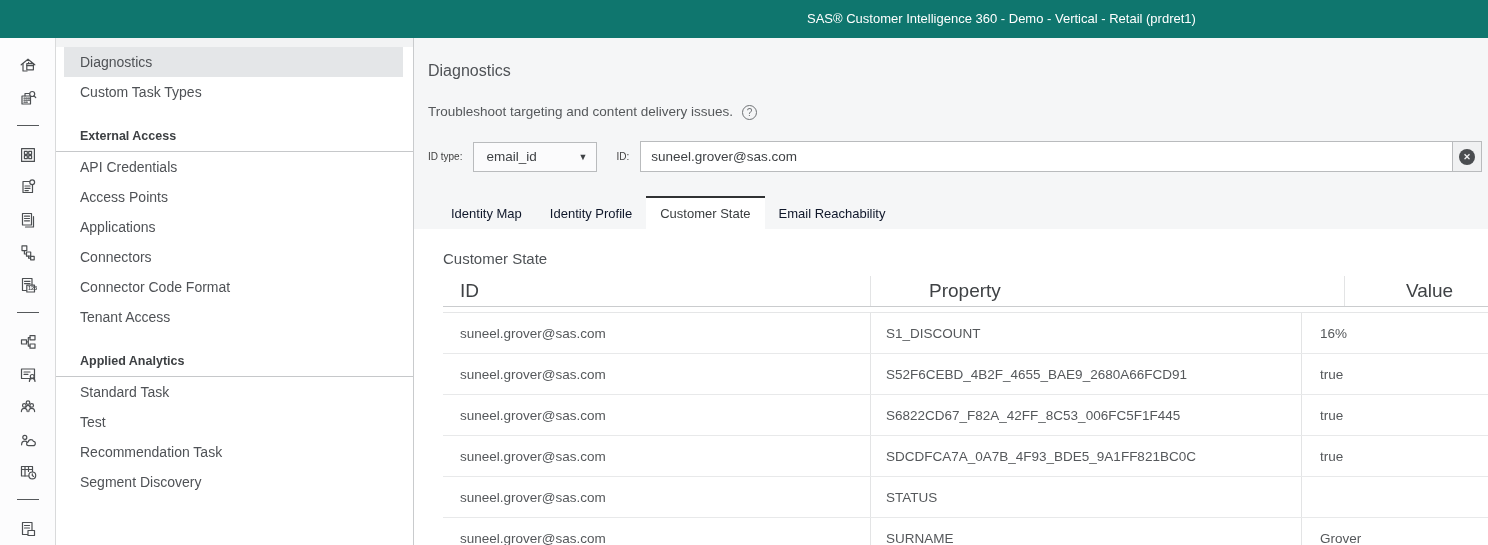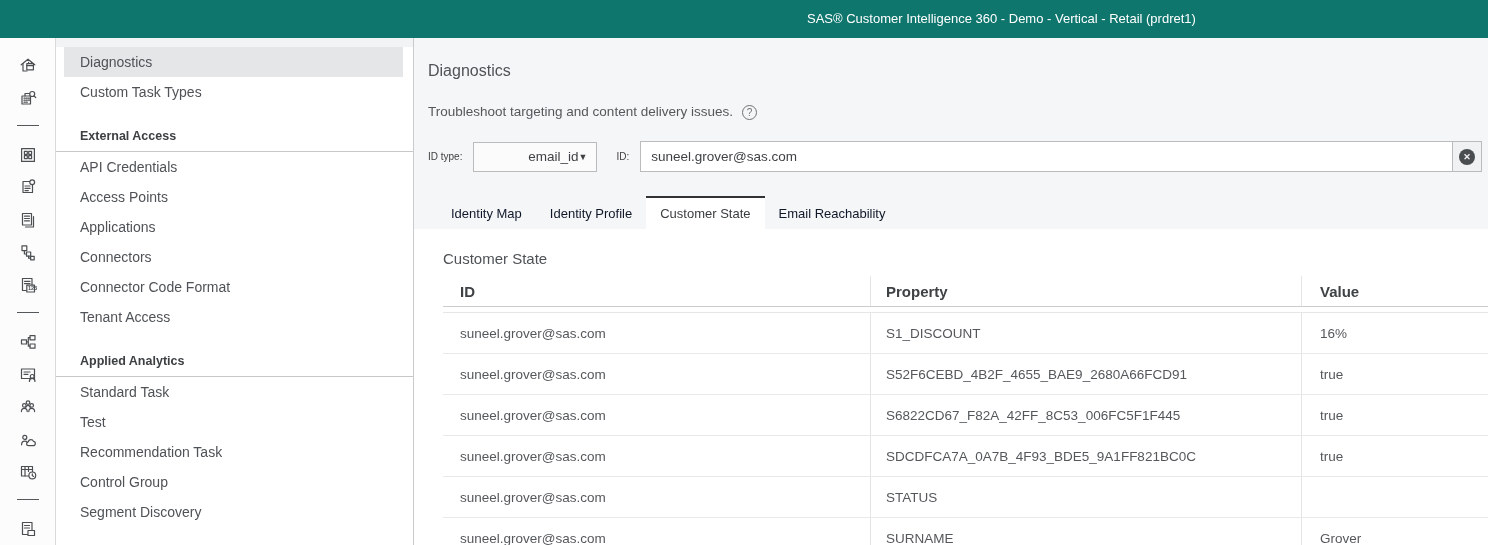--- a/index.html
+++ b/index.html
@@ -36,42 +36,42 @@
   .main-pad { padding:0 6px 0 14px; }
   .main-title { margin-top:24px; font-size:16px; color:#4f5256; line-height:17px; }
   .main-sub { margin-top:24px; font-size:13.5px; color:#55585b; display:flex; align-items:center; line-height:18px; }
   .help-circle { width:15px; height:15px; box-sizing:border-box; border:1px solid #6f7275;
                  border-radius:50%; font-size:10px; line-height:13px; text-align:center;
                  color:#6f7275; margin-left:9px; cursor:pointer; }
 
   .id-row { margin-top:20px; display:flex; align-items:center; height:31px; }
   .fld-lbl { font-size:10px; color:#404040; margin-right:11px; }
   .dropdown { width:124px; height:30px; box-sizing:border-box; border:1px solid #b9bbbd;
-              background:#fbfbfc; display:flex; align-items:center; justify-content:flex-end;
+              background:#fbfbfc; display:flex; align-items:center; justify-content:space-between;
               padding:0 9px 0 12px; font-size:13.5px; color:#3f4245; margin-right:19px; cursor:pointer; }
   .caret { font-size:9px; color:#3f4245; }
   #id-input { flex:1; height:31px; box-sizing:border-box; border:1px solid #b9bbbd; border-right:none;
               padding:0 10px; font-size:13.5px; color:#3f4245; background:#fff; outline:none;
               font-family:inherit; }
   .clear-btn { width:30px; height:31px; box-sizing:border-box; border:1px solid #b9bbbd;
                background:#f0f1f2; display:flex; align-items:center; justify-content:center; cursor:pointer; }
   .clear-glyph { width:16px; height:16px; border-radius:50%; background:#4a4d50; color:#f0f1f2;
                  font-size:9px; line-height:16px; text-align:center; font-weight:bold; }
 
   .tabs { margin-top:24px; display:flex; padding-left:9px; }
   .tab { height:33px; box-sizing:border-box; line-height:31px; padding:0 14px; font-size:13px;
          color:#0f172a; cursor:pointer; border-top:2px solid transparent; white-space:nowrap; }
   .tab.active { background:#fff; border-top:2px solid #303234; color:#3a3d3f; }
 
   .content { flex:1; min-height:0; background:#fff; padding:21px 0 0 29px; overflow:hidden; }
   .section-title { font-size:15px; color:#4e5256; line-height:17px; }
 
   .table { margin-top:9px; }
   .thead { display:flex; height:30px; border-bottom:1px solid #caccce;
-           font-weight:bold; font-size:15px; color:#3f4245; }
+           font-weight:normal; font-size:19px; color:#3f4245;gap:43px; }
   .gap-row { height:5px; border-bottom:1px solid #e5e6e7; }
   .trow { display:flex; height:40px; border-bottom:1px solid #e8e9ea;
           font-size:13.5px; color:#55585b; background:#fff; }
   .c-id   { width:428px; box-sizing:border-box; padding-left:17px; border-right:1px solid #e3e4e5;
             display:flex; align-items:center; white-space:nowrap; overflow:hidden; }
   .c-prop { width:431px; box-sizing:border-box; padding-left:15px; border-right:1px solid #e3e4e5;
             display:flex; align-items:center; white-space:nowrap; overflow:hidden; }
   .c-val  { flex:1; box-sizing:border-box; padding-left:18px; display:flex; align-items:center; white-space:nowrap; }
 </style>
 </head>
@@ -203,21 +203,20 @@
         <div class="side-item">API Credentials</div>
         <div class="side-item">Access Points</div>
         <div class="side-item">Applications</div>
         <div class="side-item">Connectors</div>
         <div class="side-item">Connector Code Format</div>
         <div class="side-item">Tenant Access</div>
         <div class="side-header-wrap"><span class="side-header">Applied Analytics</span></div>
         <div class="side-item">Standard Task</div>
         <div class="side-item">Test</div>
         <div class="side-item">Recommendation Task</div>
-        <div class="side-item">Control Group</div>
         <div class="side-item">Segment Discovery</div>
       </div>
   </div>
 
   <div class="main">
     <div class="main-pad">
       <div class="main-title">Diagnostics</div>
       <div class="main-sub">
         <span>Troubleshoot targeting and content delivery issues.</span>
         <span class="help-circle">?</span>

